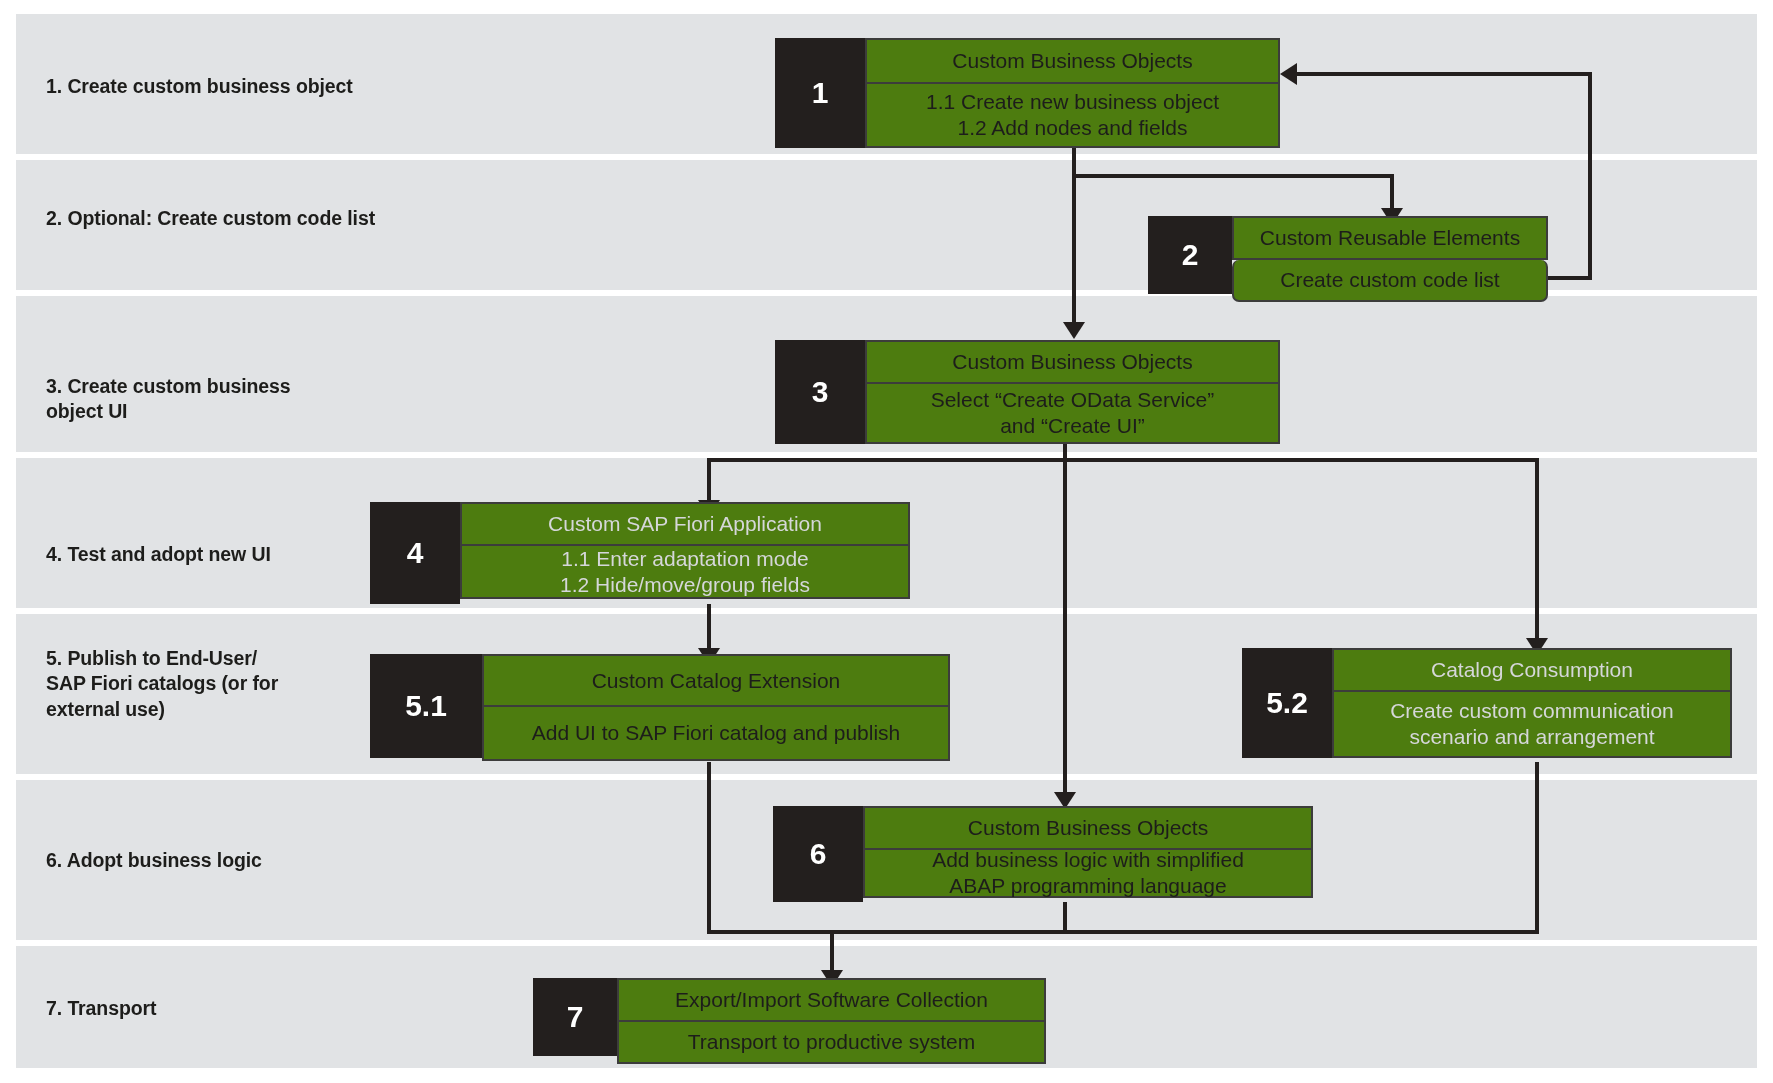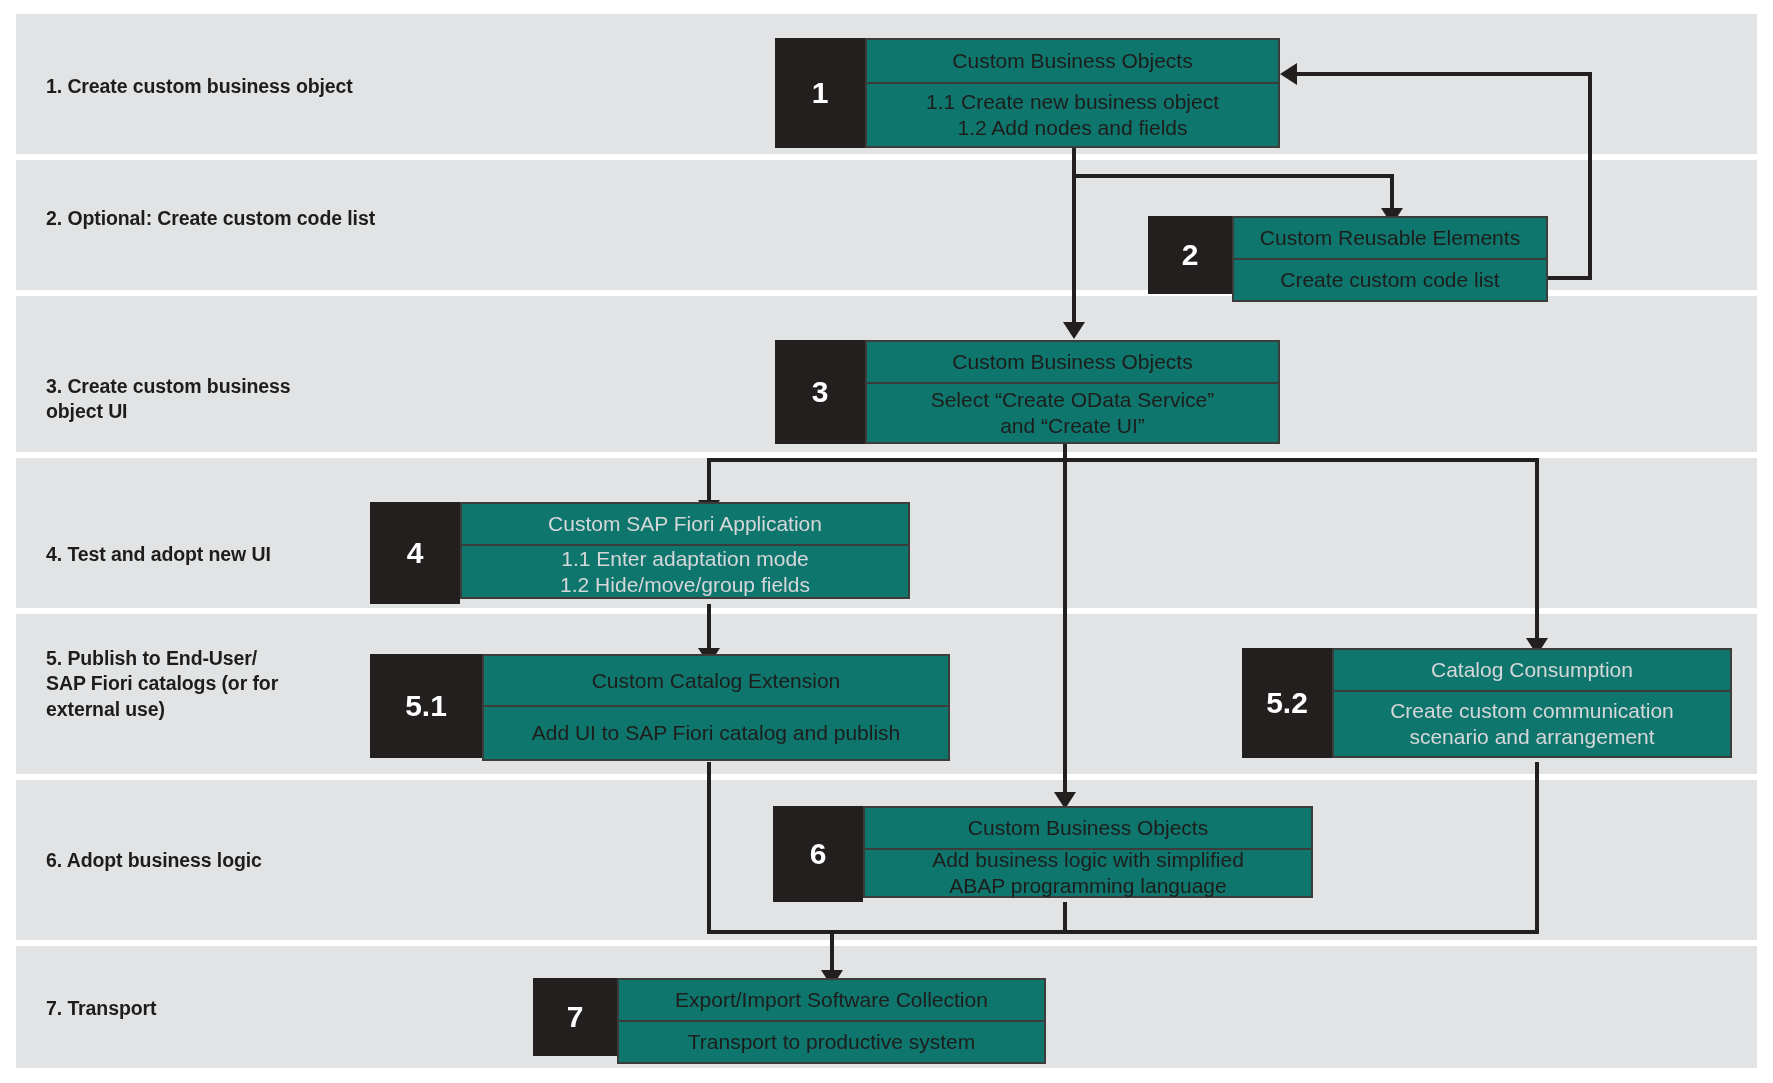--- a/index.html
+++ b/index.html
@@ -22,21 +22,21 @@
   .node .num{
     background:#231f1e;
     color:#ffffff;
     font-weight:bold;
     display:flex;align-items:center;justify-content:center;
     font-size:30px;
     flex:0 0 auto;
   }
   .node .body{display:flex;flex-direction:column;flex:1 1 auto;}
   .node .title,.node .desc{
-    background:#0f766e;
+    background:#4d7c0f;
     border:2px solid #3c3c3b;
     display:flex;align-items:center;justify-content:center;
     text-align:center;
     color:#1d1d1b;
     font-size:21px;
     line-height:1.22;
     box-sizing:border-box;
     padding:20px 8px;
   }
   .node .desc{border-top:none;}
@@ -125,21 +125,21 @@
       <div class="title" style="height:46px;">Custom Business Objects</div>
       <div class="desc" style="height:64px;white-space:pre-line;">1.1 Create new business object
 1.2 Add nodes and fields</div>
     </div>
   </div>
 
   <div class="node" style="left:1148px;top:216px;width:400px;height:78px;">
     <div class="num" style="width:84px;">2</div>
     <div class="body">
       <div class="title" style="height:40px;">Custom Reusable Elements</div>
-      <div class="desc" style="height:38px;">Create custom code list</div>
+      <div class="desc" style="height:38px;border-radius:7px;">Create custom code list</div>
     </div>
   </div>
 
   <div class="node" style="left:775px;top:340px;width:505px;height:104px;">
     <div class="num" style="width:90px;">3</div>
     <div class="body">
       <div class="title" style="height:44px;">Custom Business Objects</div>
       <div class="desc" style="height:60px;white-space:pre-line;">Select “Create OData Service”
 and “Create UI”</div>
     </div>

